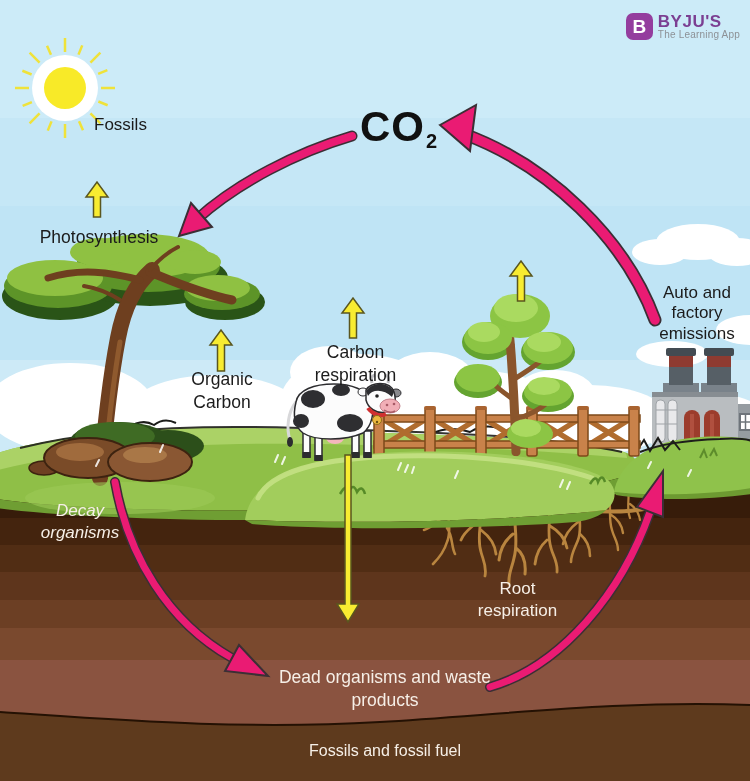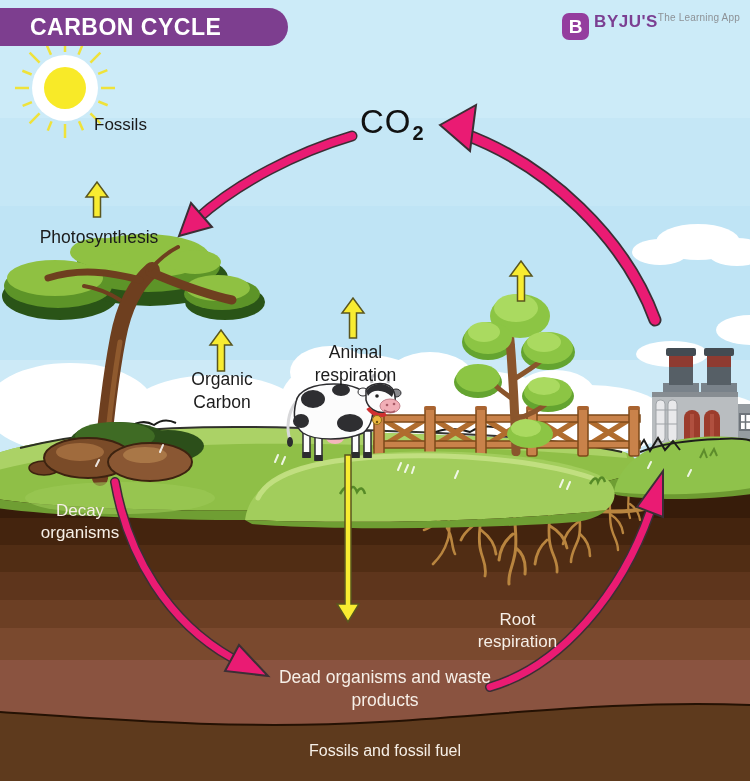--- a/index.html
+++ b/index.html
@@ -10,27 +10,27 @@
   html,body{margin:0;padding:0;}
   .stage{position:relative;width:750px;height:781px;overflow:hidden;background:var(--sky);
          font-family:"Liberation Sans",sans-serif;}
   .scene{position:absolute;left:0;top:0;}
   .banner{position:absolute;left:0;top:8px;width:288px;height:38px;background:var(--banner_bg);
           border-radius:0 19px 19px 0;display:flex;align-items:center;}
   .banner-title{color:#ffffff;font-weight:bold;font-size:23px;letter-spacing:0.5px;padding-left:30px;}
   .logo{position:absolute;right:10px;top:13px;display:flex;align-items:flex-start;gap:5px;}
   .logo-badge{width:27px;height:27px;background:var(--logo_purple);border-radius:7px;
               display:flex;align-items:center;justify-content:center;color:#fff;font-weight:bold;font-size:19px;}
-  .logo-text{display:flex;flex-direction:row;line-height:1;}
+  .logo-text{display:flex;flex-direction:column;line-height:1;}
   .logo-brand{color:var(--logo_text);font-weight:bold;font-size:17px;letter-spacing:0.5px;}
   .logo-tagline{color:#8d9196;font-size:10px;margin-top:0;letter-spacing:0.2px;}
   .lbl{position:absolute;font-size:17px;color:var(--text_dark);text-align:center;line-height:1.3;}
   .lbl-light{color:var(--text_light);}
   .co2{position:absolute;left:360px;top:103px;color:#111;}
-  .co2 .main{font-weight:normal;font-size:33px;letter-spacing:1px;}
+  .co2 .main{font-weight:bold;font-size:42px;letter-spacing:1px;}
   .co2 .sub{font-weight:bold;font-size:20px;position:relative;top:7px;left:1px;}
   .pink-fill{fill:var(--accent_pink);}
   .pink-stroke{stroke:var(--accent_pink);}
   .yellow-fill{fill:var(--arrow_yellow);}
 </style>
 </head>
 <body>
 
 <div class="stage">
 
@@ -336,38 +336,36 @@
 
   <g stroke="#5a561f" stroke-width="1.5">
     <path class="yellow-fill" d="M93.5,217 L93.5,197 L86,197 L97,182 L108,197 L100.5,197 L100.5,217 Z"></path>
     <path class="yellow-fill" d="M217.5,371 L217.5,345 L210,345 L221,330 L232,345 L224.5,345 L224.5,371 Z"></path>
     <path class="yellow-fill" d="M349.5,338 L349.5,313 L342,313 L353,298 L364,313 L356.5,313 L356.5,338 Z"></path>
     <path class="yellow-fill" d="M517.5,301 L517.5,276 L510,276 L521,261 L532,276 L524.5,276 L524.5,301 Z"></path>
     <path class="yellow-fill" d="M345,455 L345,604 L337,604 L348,622 L359,604 L351,604 L351,455 Z"></path>
   </g>
 </svg>
 
-<div class="banner">
-  <span class="banner-title">CARBON CYCLE</span>
-</div>
 
 <div class="logo">
   <div class="logo-badge">B</div>
   <div class="logo-text">
     <span class="logo-brand">BYJU'S</span>
     <span class="logo-tagline">The Learning App</span>
   </div>
 </div>
 
 <div class="co2">
   <span class="main">CO</span><span class="sub">2</span>
 </div>
 
 <div class="lbl" style="left:94px;top:114px;text-align:left;">Fossils</div>
 <div class="lbl" style="left:18px;top:226px;width:162px;font-size:17.5px;">Photosynthesis</div>
 <div class="lbl" style="left:170px;top:368px;width:104px;font-size:17.5px;">Organic Carbon</div>
-<div class="lbl" style="left:298px;top:341px;width:115px;font-size:17.5px;">Animal respiration</div>
-<div class="lbl lbl-light" style="left:24px;top:500px;width:112px;">Decay organisms</div>
-<div class="lbl lbl-light" style="left:460px;top:609px;width:115px;">Root respiration</div>
+<div class="lbl" style="left:298px;top:341px;width:115px;font-size:17.5px;">Carbon respiration</div>
+<div class="lbl" style="left:648px;top:283px;width:98px;line-height:1.2;">Auto and factory emissions</div>
+<div class="lbl lbl-light" style="left:24px;top:500px;width:112px;font-style:italic;">Decay organisms</div>
+<div class="lbl lbl-light" style="left:460px;top:578px;width:115px;">Root respiration</div>
 <div class="lbl lbl-light" style="left:278px;top:666px;width:214px;font-size:17.5px;">Dead organisms and waste products</div>
 <div class="lbl lbl-light" style="left:255px;top:741px;width:260px;font-size:16px;">Fossils and fossil fuel</div>
 
 </div>
 
 </body></html>

